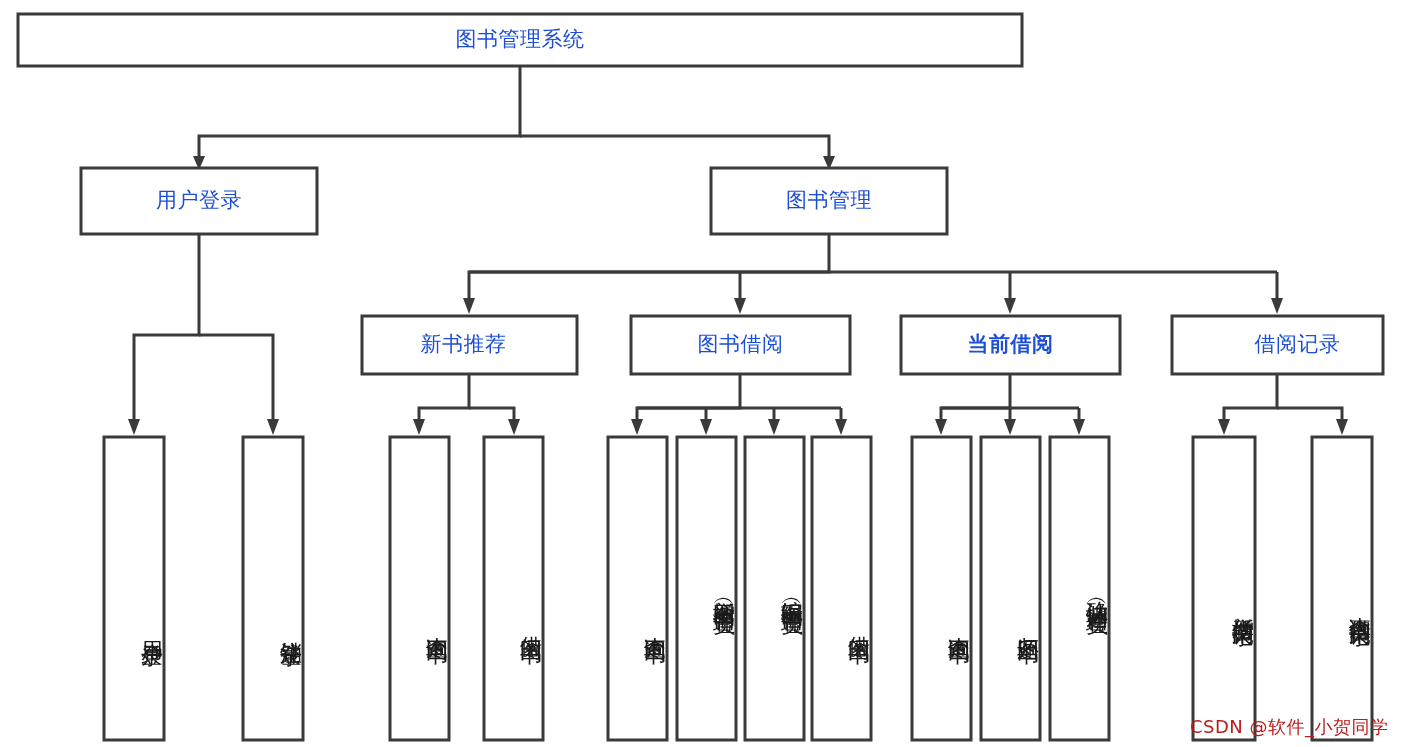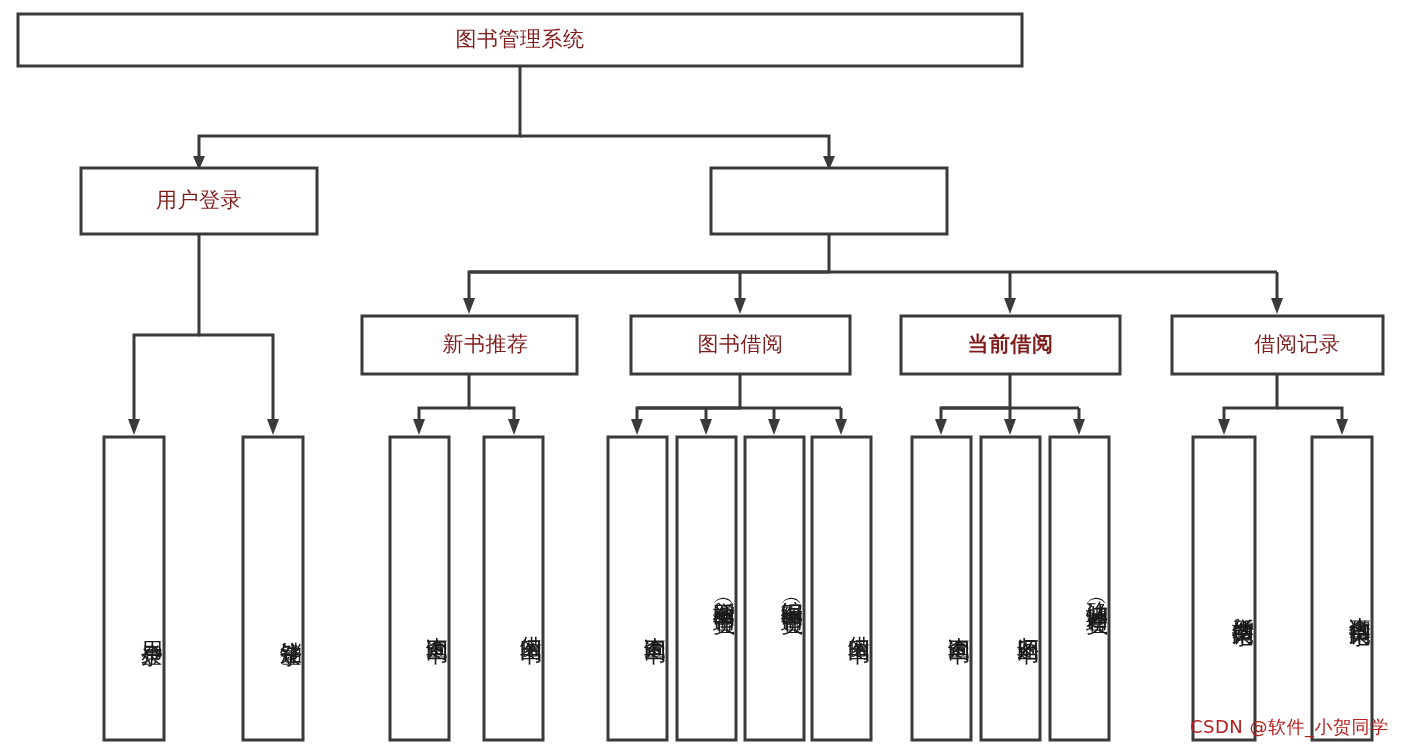--- a/index.html
+++ b/index.html
@@ -38,21 +38,21 @@
   }
   .arrow-head {
     fill: #3a3a3a;
     stroke: none;
   }
   .node-label-h {
     position: absolute;
     display: flex;
     align-items: center;
     justify-content: center;
-    color: #7f1d1d;
+    color: #1d4ed8;
     font-size: 21px;
     line-height: 1.1;
     letter-spacing: 0.5px;
     white-space: nowrap;
     pointer-events: none;
   }
   .node-label-v {
     position: absolute;
     display: flex;
     align-items: flex-start;
@@ -170,22 +170,23 @@
     <rect class="node-box" x="912" y="437" width="59" height="303"></rect>
     <rect class="node-box" x="981" y="437" width="59" height="303"></rect>
     <rect class="node-box" x="1050" y="437" width="59" height="303"></rect>
     <rect class="node-box" x="1193" y="437" width="62" height="303"></rect>
     <rect class="node-box" x="1312" y="437" width="60" height="303"></rect>
   </svg>
 
   <div class="node-label-h" style="left:18px; top:14px; width:1004px; height:52px;">图书管理系统</div>
 
   <div class="node-label-h" style="left:81px; top:168px; width:236px; height:66px;">用户登录</div>
-
-  <div class="node-label-h" style="left:378px; top:316px; width:215px; height:58px;">新书推荐</div>
+  <div class="node-label-h" style="left:711px; top:168px; width:236px; height:66px;">图书管理</div>
+
+  <div class="node-label-h" style="left:356px; top:316px; width:215px; height:58px;">新书推荐</div>
   <div class="node-label-h" style="left:631px; top:316px; width:219px; height:58px;">图书借阅</div>
   <div class="node-label-h" style="left:901px; top:316px; width:219px; height:58px;font-weight:bold;">当前借阅</div>
   <div class="node-label-h" style="left:1172px; top:316px; width:211px; height:58px;margin-left:20px;">借阅记录</div>
 
   <div class="node-label-v" style="left:104px; top:527px; width:60px; height:200px;">用户登录</div>
   <div class="node-label-v" style="left:243px; top:527px; width:60px; height:200px;">注销登录</div>
   <div class="node-label-v" style="left:390px; top:518px; width:59px; height:210px;">查询图书</div>
   <div class="node-label-v" style="left:484px; top:518px; width:59px; height:210px;">借阅图书</div>
   <div class="node-label-v" style="left:608px; top:518px; width:59px; height:210px;">查询图书</div>
   <div class="node-label-v" style="left:677px; top:447px; width:59px; height:290px;">新增图书（管理员）</div>

